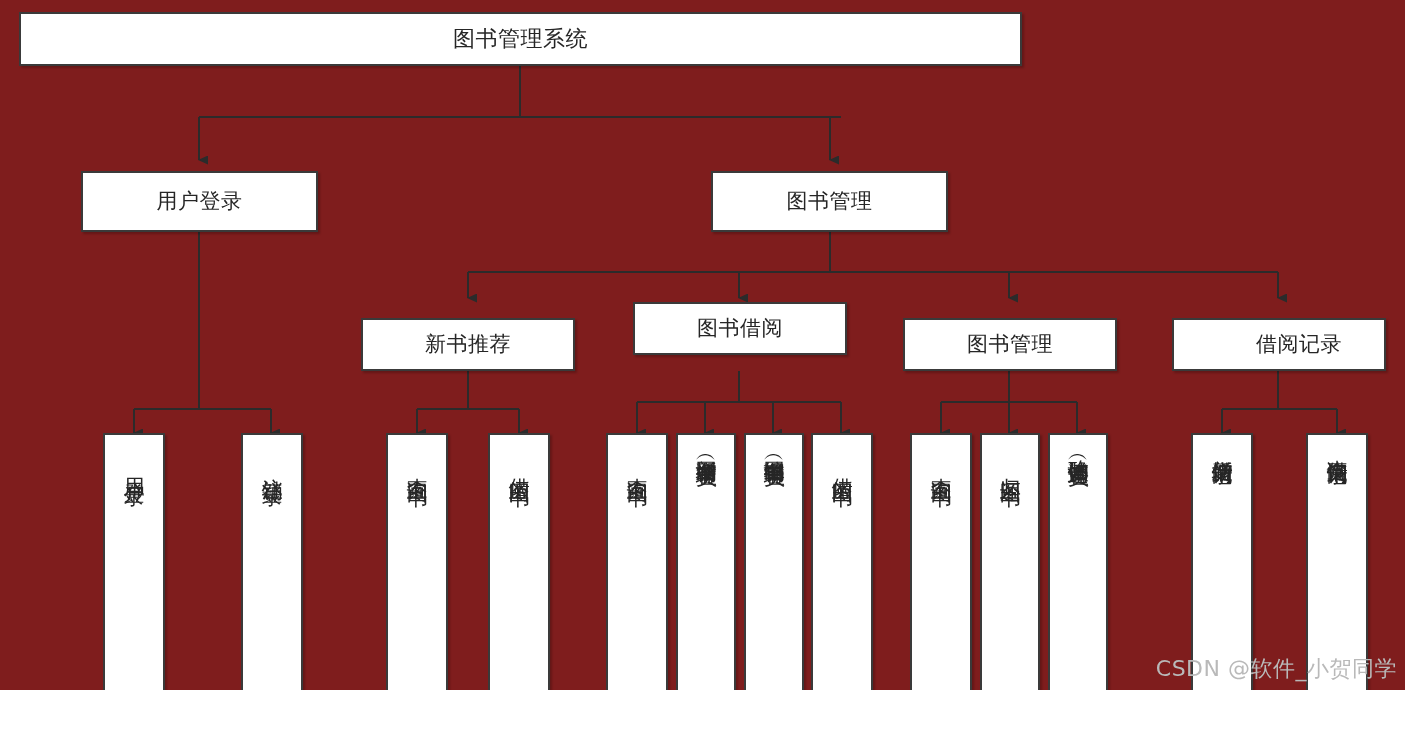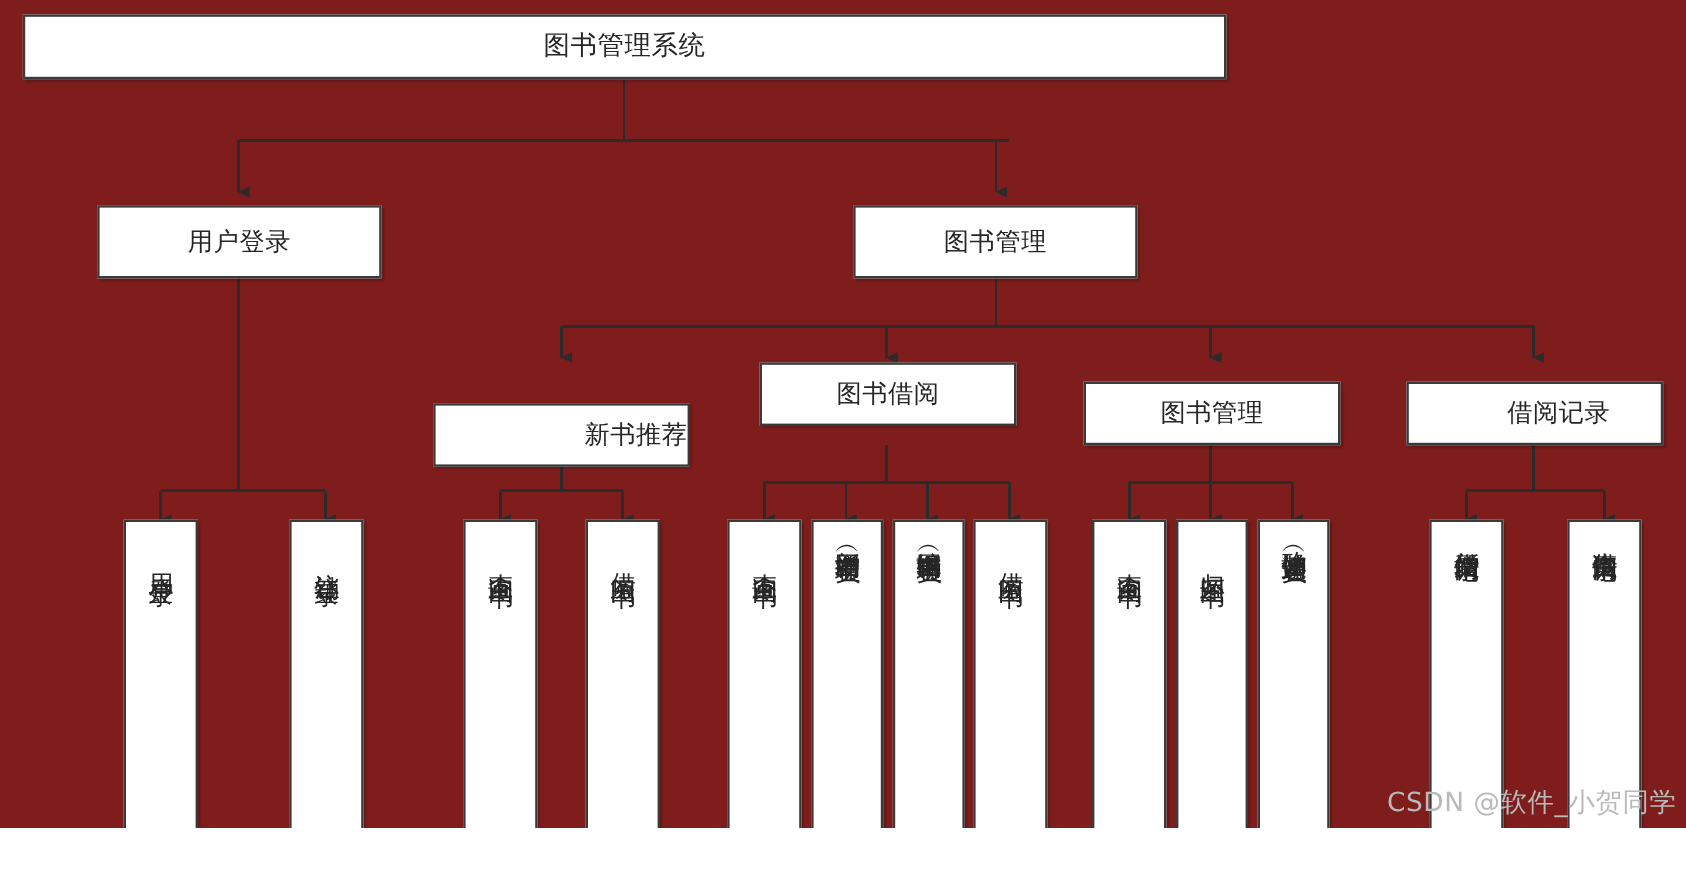--- a/index.html
+++ b/index.html
@@ -141,21 +141,21 @@
     <span class="node-label">图书管理系统</span>
   </div>
 
   <div class="node horizontal" style="left:81px; top:171px; width:237px; height:61px;">
     <span class="node-label">用户登录</span>
   </div>
   <div class="node horizontal" style="left:711px; top:171px; width:237px; height:61px;">
     <span class="node-label">图书管理</span>
   </div>
 
-  <div class="node horizontal" style="left:361px; top:336px; width:214px; height:53px;justify-content:flex-end;">
+  <div class="node horizontal" style="left:361px; top:318px; width:214px; height:53px;">
     <span class="node-label">新书推荐</span>
   </div>
   <div class="node horizontal" style="left:633px; top:302px; width:214px; height:53px;justify-content:center;">
     <span class="node-label">图书借阅</span>
   </div>
   <div class="node horizontal" style="left:903px; top:318px; width:214px; height:53px;">
     <span class="node-label">图书管理</span>
   </div>
   <div class="node horizontal" style="left:1172px; top:318px; width:214px; height:53px;padding-left:40px;">
     <span class="node-label">借阅记录</span>

